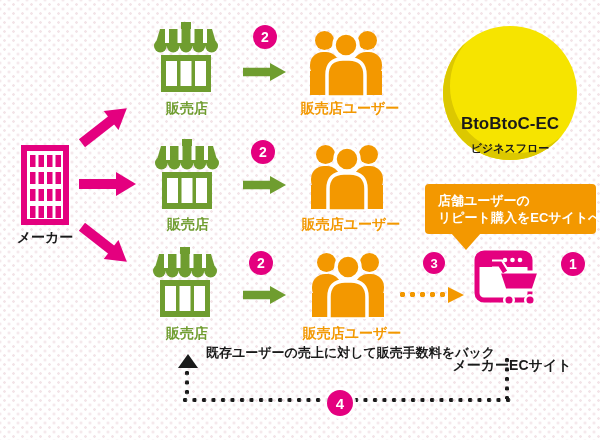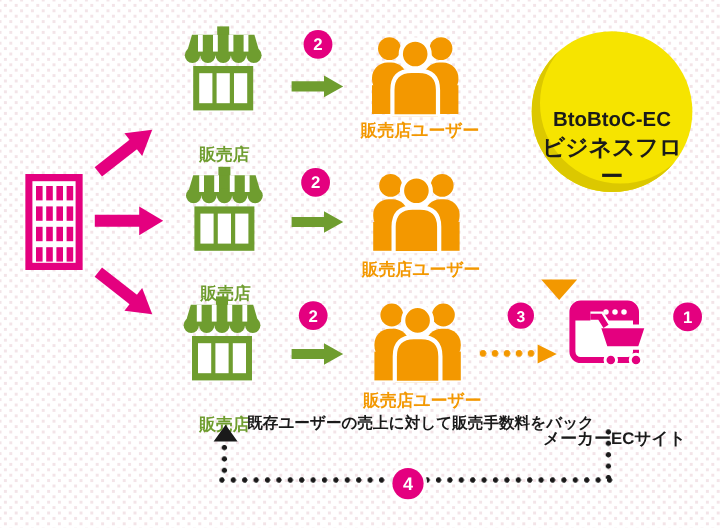--- a/index.html
+++ b/index.html
@@ -16,38 +16,38 @@
       radial-gradient(var(--bgdot) 1.2px, rgba(255,255,255,0) 1.5px);
     background-size:9px 9px;
     background-position:0 0,4.5px 4.5px;
   }
   .abs{position:absolute;}
   .f-pink{fill:var(--pink);}   .s-pink{stroke:var(--pink);}
   .f-green{fill:var(--green);} .s-green{stroke:var(--green);}
   .f-orange{fill:var(--orange);} .s-white{stroke:#fff;}
   .f-white{fill:#fff;}
   .lbl{font-weight:bold;font-size:14px;text-align:center;white-space:nowrap;}
-  .lbl-green{color:var(--green);margin-top:20px;}
+  .lbl-green{color:var(--green);}
   .lbl-orange{color:var(--orange);}
   .lbl-dark{color:var(--text);}
   .badge{
     border-radius:50%;background:var(--pink);color:#fff;font-weight:bold;
     display:flex;align-items:center;justify-content:center;
   }
   .badge-24{width:24px;height:24px;font-size:14px;}
   .badge-22{width:22px;height:22px;font-size:13px;}
   .badge-26{width:26px;height:26px;font-size:15px;box-shadow:0 0 0 3px rgba(255,255,255,.9);}
   .circle-title{
     left:443px;top:26px;width:134px;height:134px;border-radius:50%;
     background:var(--yellow);box-shadow:inset 7px -7px 0 0 var(--yellow-shade);
     display:flex;flex-direction:column;align-items:center;justify-content:flex-end;
     color:var(--text);font-weight:bold;text-align:center;
   }
   .circle-title .t1{font-size:17px;line-height:24px;}
-  .circle-title .t2{font-size:19px;line-height:24px;}
+  .circle-title .t2{font-size:11px;line-height:24px;}
   .callout{
     left:425px;top:184px;width:171px;height:50px;background:var(--orange);
     border-radius:4px;color:#fff;font-weight:bold;font-size:13px;line-height:17px;
     padding:8px 0 0 13px;white-space:nowrap;
   }
   .callout-tail{
     left:451px;top:233px;width:0;height:0;
     border-left:15px solid transparent;border-right:15px solid transparent;
     border-top:17px solid var(--orange);
   }
@@ -79,20 +79,21 @@
       <rect x="9" y="44" width="5.5" height="12"></rect>
         <rect x="17.5" y="44" width="5.5" height="12"></rect>
         <rect x="26" y="44" width="5.5" height="12"></rect>
         <rect x="34.5" y="44" width="5.5" height="12"></rect>
       <rect x="9" y="61" width="5.5" height="12"></rect>
         <rect x="17.5" y="61" width="5.5" height="12"></rect>
         <rect x="26" y="61" width="5.5" height="12"></rect>
         <rect x="34.5" y="61" width="5.5" height="12"></rect>
     </g>
   </svg>
+  <div class="abs lbl lbl-dark" style="left:10px;top:229px;width:70px;">メーカー</div>
 
   <svg class="abs rot-up" style="left:74px;top:113px;" width="60" height="26" viewBox="0 0 60 26">
     <line x1="2" y1="13" x2="41" y2="13" stroke-width="10" class="s-pink"></line>
     <polygon points="39,1 59,13 39,25" class="f-pink"></polygon>
   </svg>
   <svg class="abs" style="left:77px;top:171px;" width="60" height="26" viewBox="0 0 60 26">
     <line x1="2" y1="13" x2="41" y2="13" stroke-width="10" class="s-pink"></line>
     <polygon points="39,1 59,13 39,25" class="f-pink"></polygon>
   </svg>
   <svg class="abs rot-down" style="left:74px;top:231px;" width="60" height="26" viewBox="0 0 60 26">
@@ -248,20 +249,24 @@
     <path d="M18,16 h8 l5,8" fill="none" stroke-width="5" class="s-pink"></path>
   </svg>
   <div class="abs badge badge-24" style="left:561px;top:252px;">1</div>
   <div class="abs lbl lbl-dark" style="left:440px;top:325px;width:144px;margin-top:32px;">メーカーECサイト</div>
 
   <div class="abs circle-title">
     <div class="t1">BtoBtoC-EC</div>
     <div class="t2">ビジネスフロー</div>
   </div>
 
+  <div class="abs callout">
+    <div>店舗ユーザーの</div>
+    <div>リピート購入をECサイトへ</div>
+  </div>
   <div class="abs callout-tail"></div>
 
   <div class="abs tri-up" style="left:178px;top:354px;"></div>
   <div class="abs dots-v" style="left:184px;top:370px;height:28px;"></div>
   <div class="abs dots-h" style="left:182px;top:397px;width:332px;"></div>
   <div class="abs dots-v" style="left:504px;top:357px;height:42px;"></div>
   <div class="abs bottom-text" style="left:206px;top:344px;">既存ユーザーの売上に対して販売手数料をバック</div>
   <div class="abs badge badge-26" style="left:327px;top:390px;">4</div>
 
 </div>

